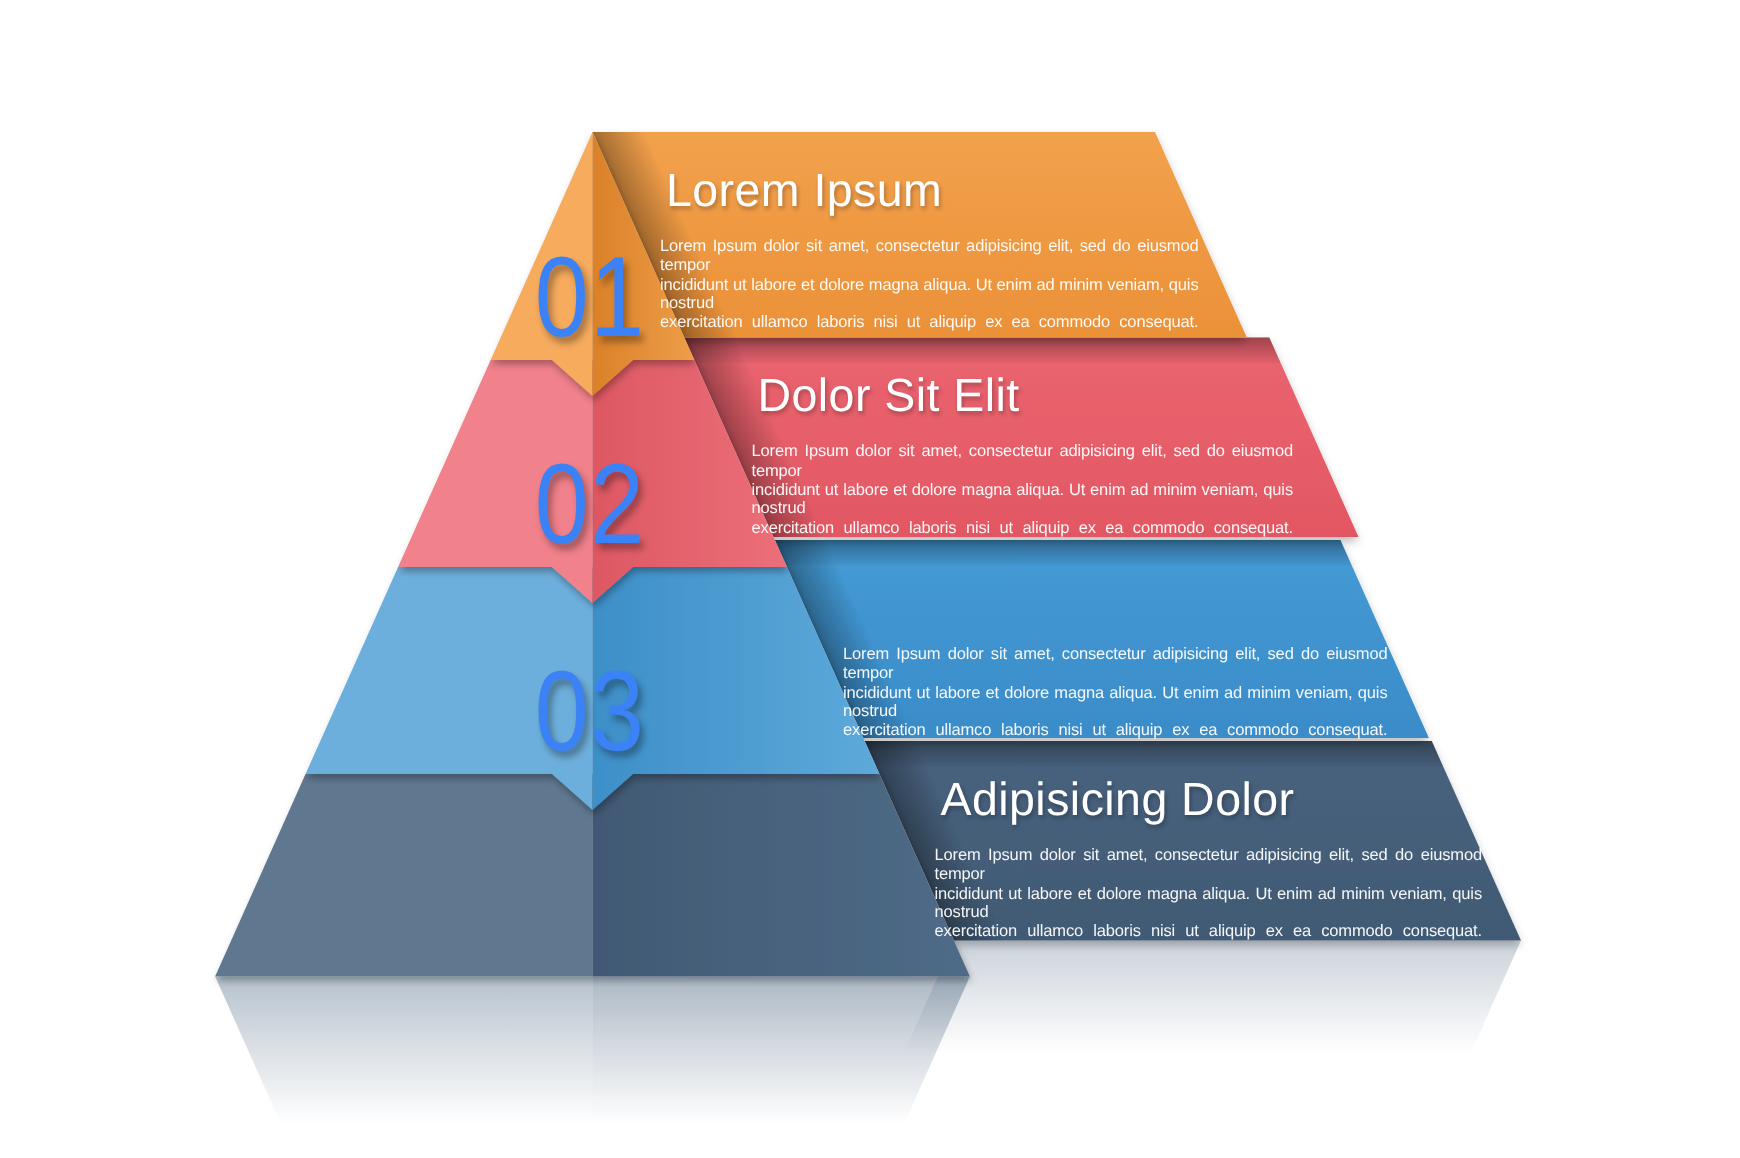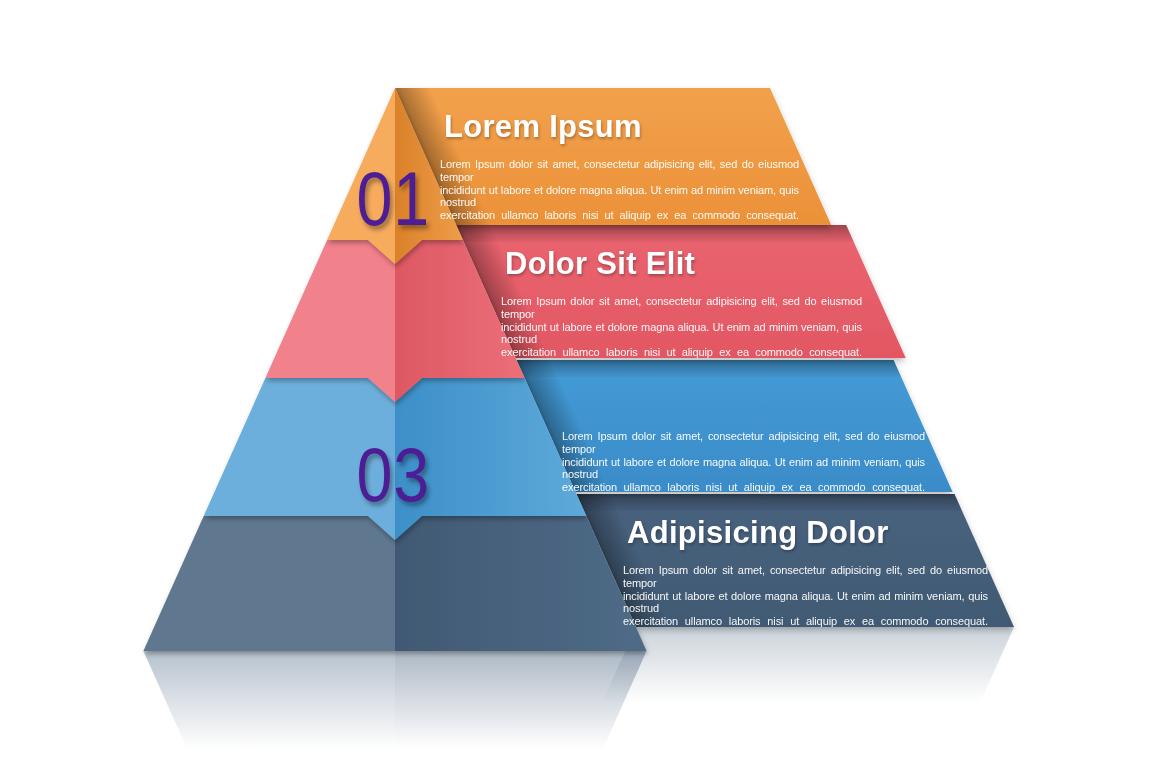--- a/index.html
+++ b/index.html
@@ -4,28 +4,28 @@
 <style>
   html,body { margin:0; padding:0; background:#ffffff; }
   .stage {
     position:relative; width:1160px; height:772px; background:#ffffff;
     overflow:hidden; font-family:"Liberation Sans", sans-serif;
   }
   .stage > svg { position:absolute; left:0; top:0; }
   .overlay { position:absolute; left:0; top:0; width:1160px; height:772px; pointer-events:none; }
 
   .num {
-    position:absolute; width:200px; text-align:center; color:#4c1d95;
+    position:absolute; width:200px; text-align:center; color:#3b82f6;
     font-size:76px; line-height:76px; font-weight:200; letter-spacing:1px;
     text-shadow:3px 4px 5px rgba(0,0,0,.35);
   }
   .num > span { display:inline-block; transform:scaleX(.85); transform-origin:50% 100%; }
 
   .band-title {
-    position:absolute; color:#ffffff; font-weight:bold; font-size:31px;
+    position:absolute; color:#ffffff; font-weight:normal; font-size:31px;
     line-height:34px; letter-spacing:.3px; text-shadow:1px 2px 3px rgba(0,0,0,.28);
     white-space:nowrap;
   }
   .band-body {
     position:absolute; color:rgba(255,255,255,.95); font-size:11px;
     line-height:12.8px; letter-spacing:-.1px;
   }
   .band-body .jl { text-align:justify; text-align-last:justify; }
 
   
@@ -179,20 +179,23 @@
       <polygon points="395,88 327.1,240 368,240 395,264" fill="#F6AB5D"></polygon>
       <polygon points="395,88 395,264 422,240 462.9,240" fill="url(#gS1R)"></polygon>
     </g>
   </svg>
 
   <div class="overlay">
 
     <div class="num" id="num1">
       <span>01</span>
     </div>
+    <div class="num" id="num2">
+      <span>02</span>
+    </div>
     <div class="num" id="num3">
       <span>03</span>
     </div>
 
     <div class="band-title" id="title1">Lorem Ipsum</div>
     <div class="band-title" id="title2">Dolor Sit Elit</div>
     <div class="band-title" id="title4">Adipisicing Dolor</div>
 
     <div class="band-body" id="body1">
       <div class="jl">Lorem Ipsum dolor sit amet, consectetur adipisicing elit, sed do eiusmod tempor</div>

